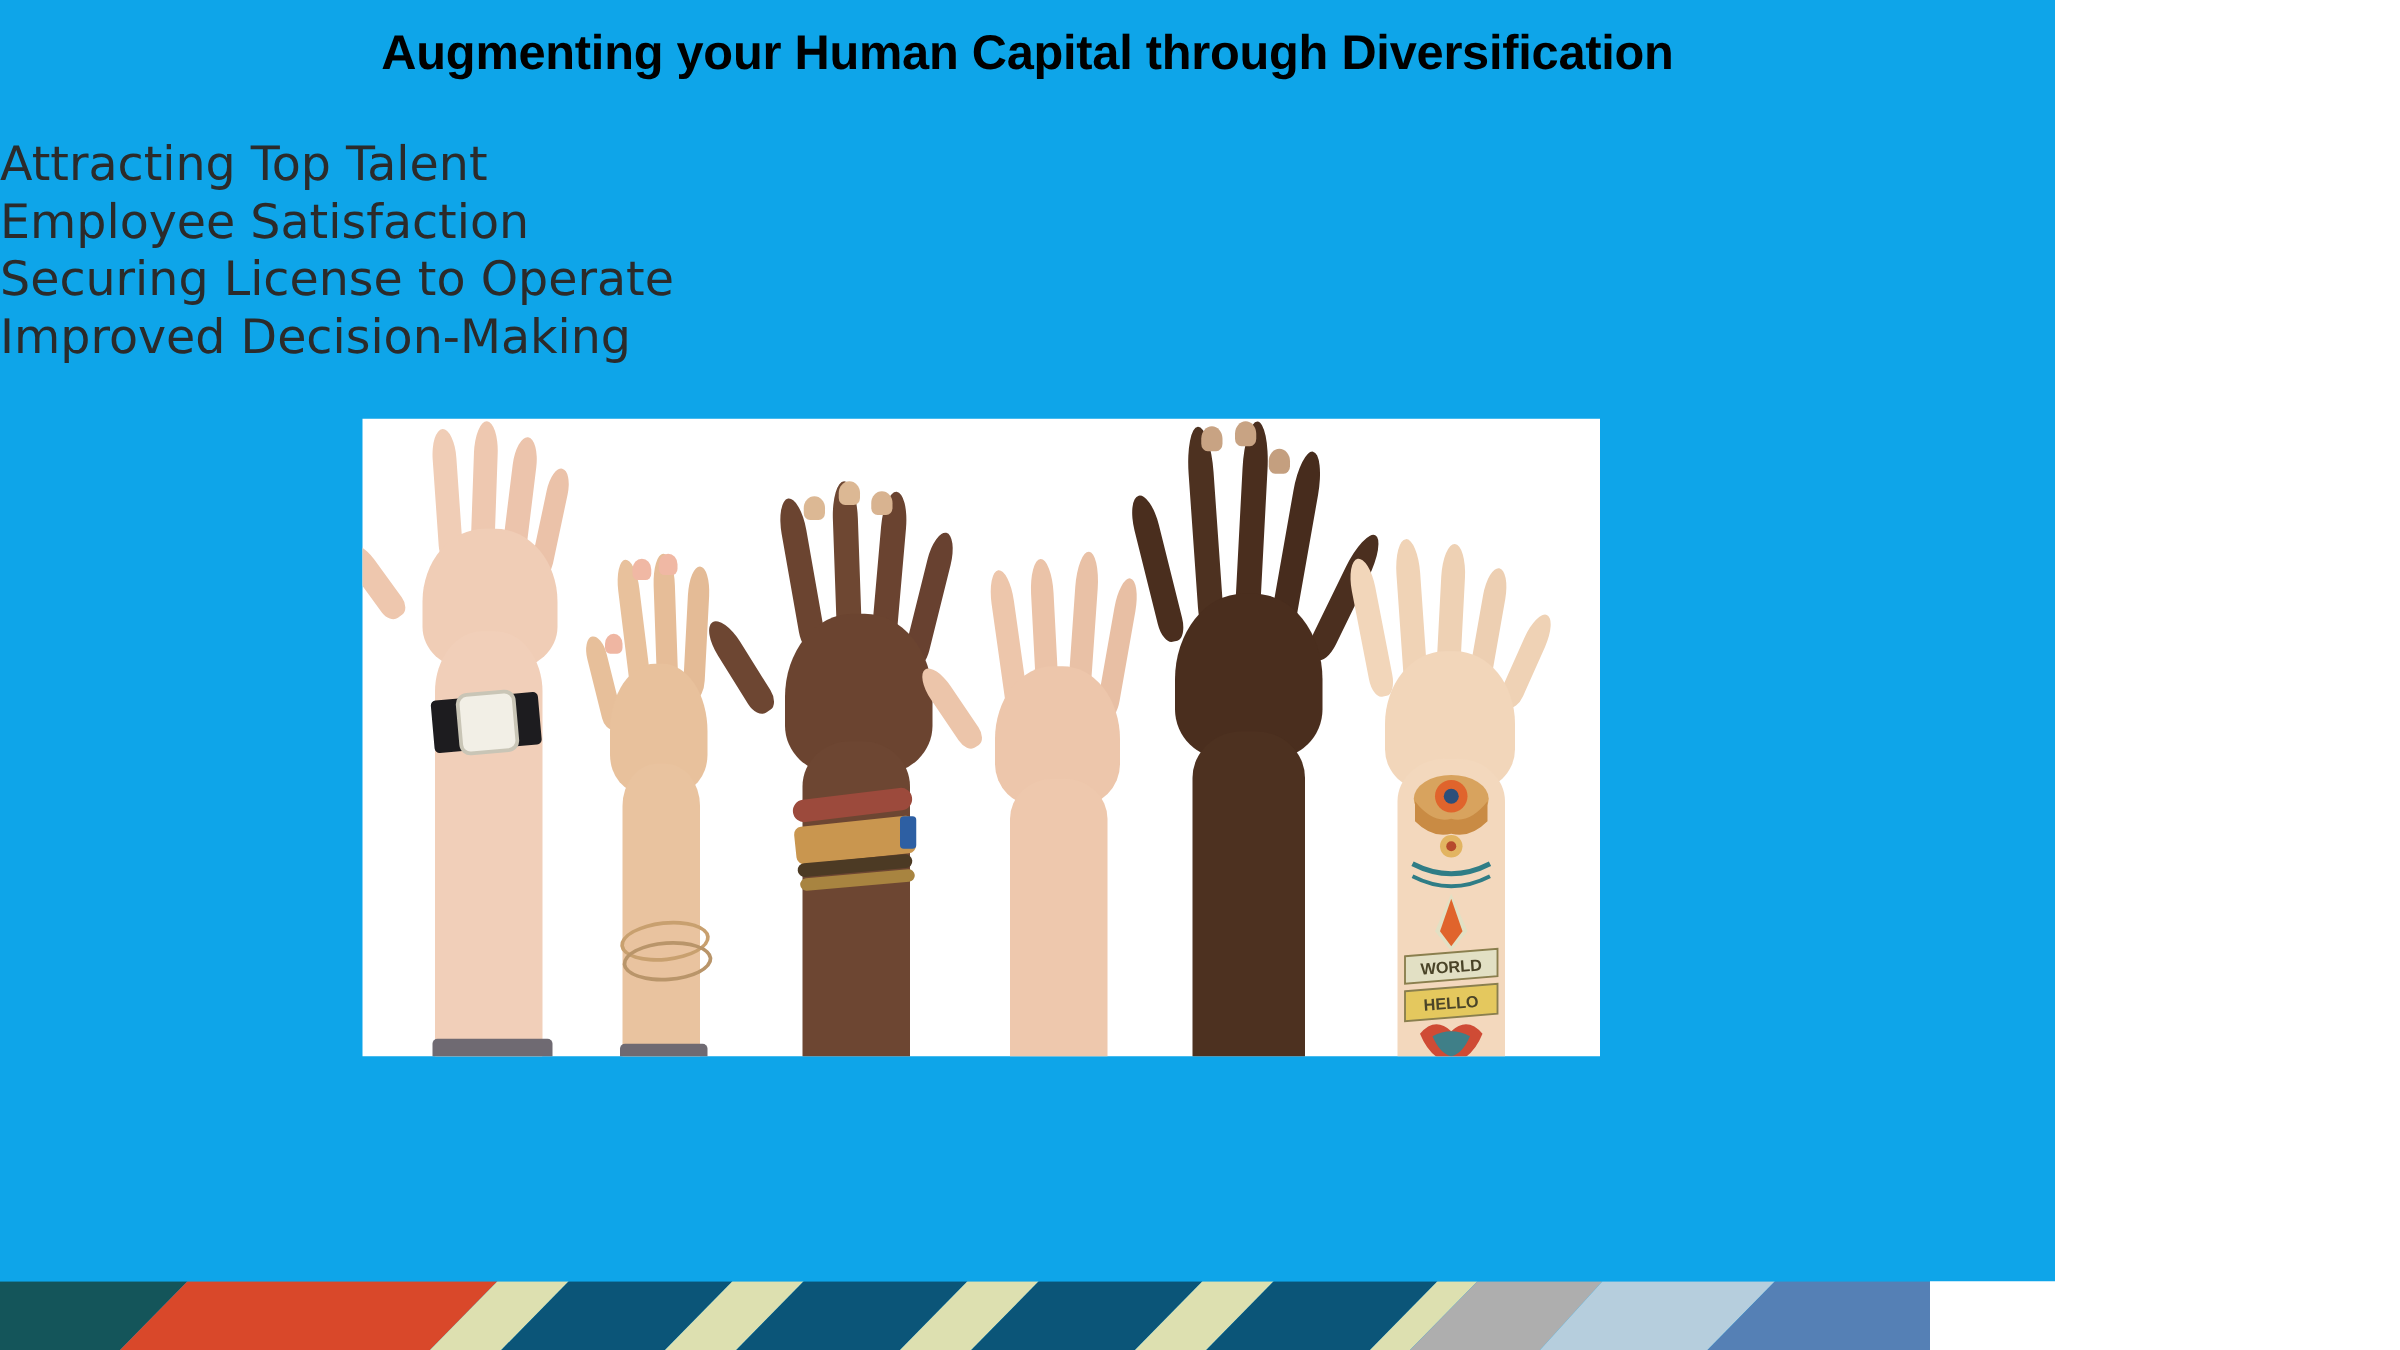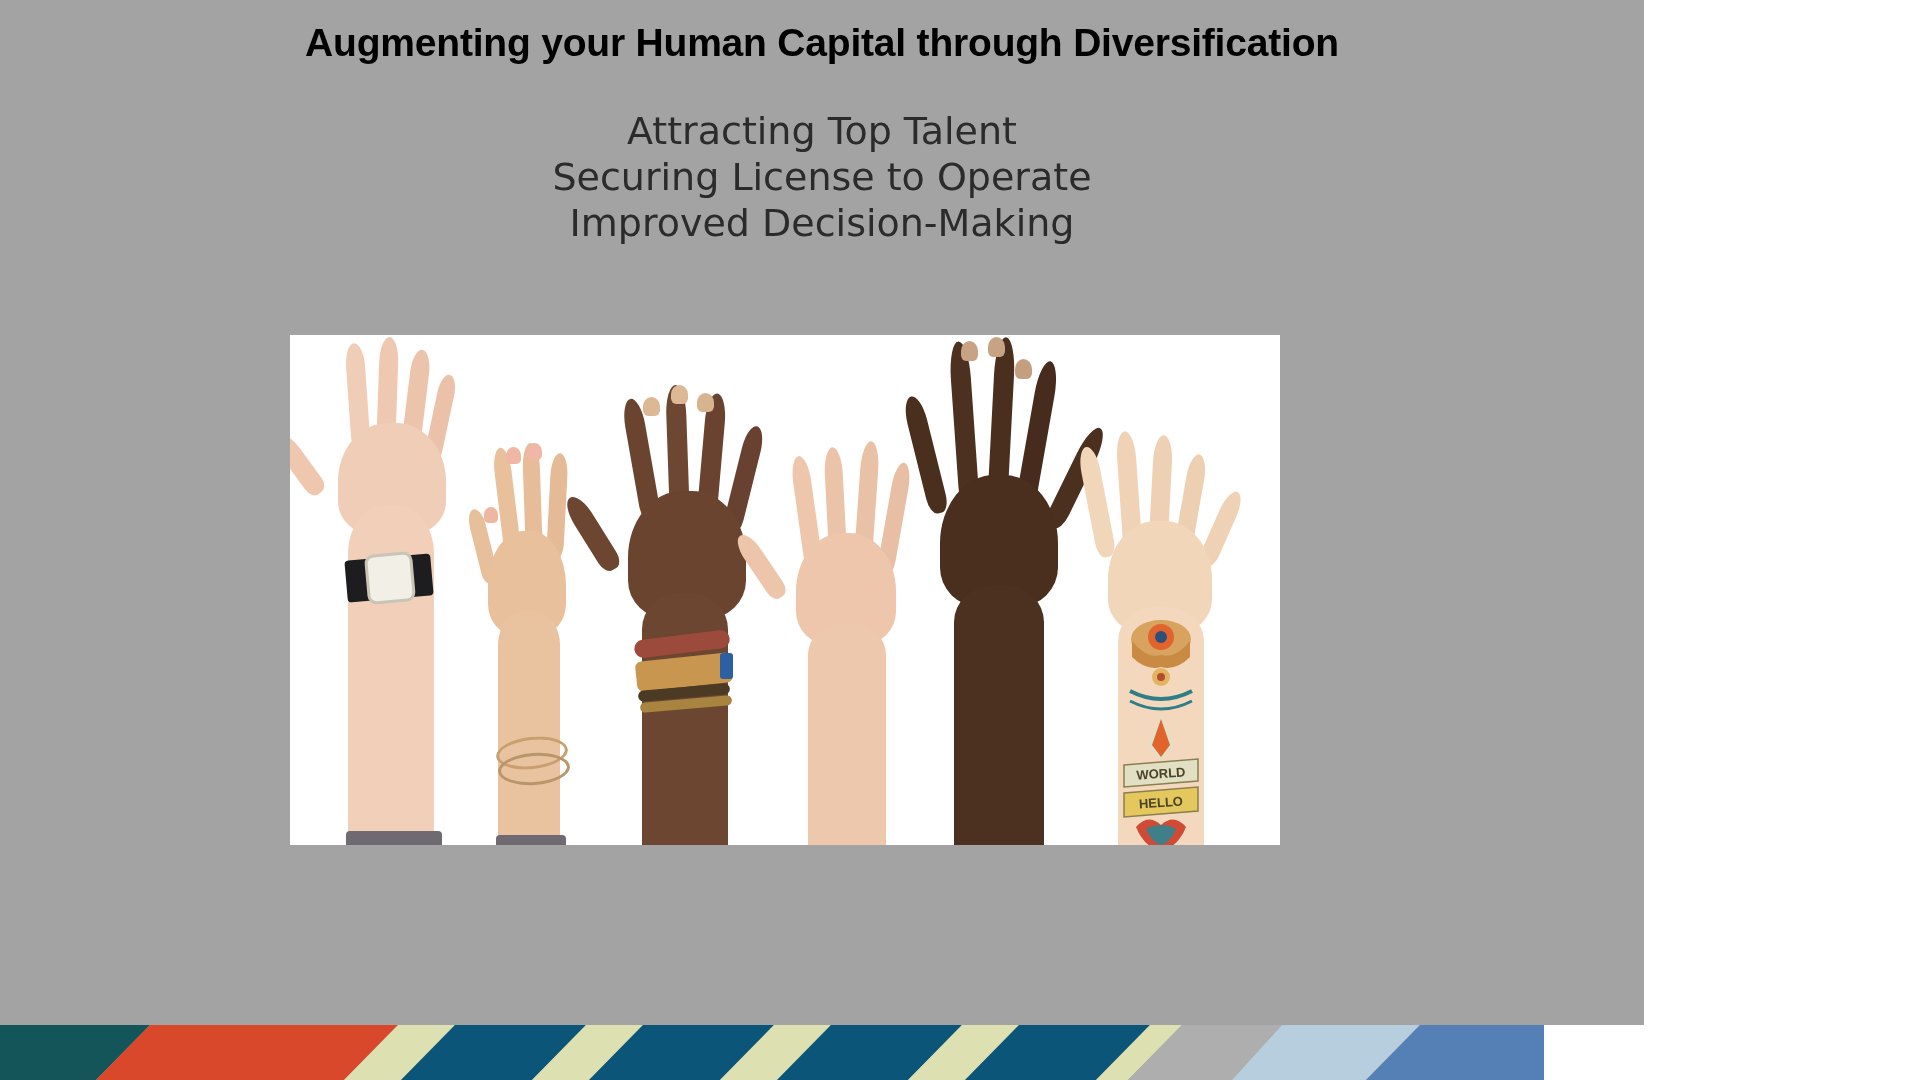--- a/index.html
+++ b/index.html
@@ -13,21 +13,21 @@
     height: 1080px;
     overflow: hidden;
     font-family: "Liberation Sans", sans-serif;
     position: relative;
   }
   .slide {
     position: absolute;
     left: 0; top: 0;
     width: 1920px;
     height: 1080px;
-    background: #a3a3a3;
+    background: #0ea5e9;
     overflow: hidden;
   }
 
   
   .title {
     position: absolute;
     left: 0;
     top: 20px;
     width: 1644px;
     text-align: center;
@@ -39,21 +39,20 @@
     line-height: 46px;
     white-space: nowrap;
   }
 
   
   .body-block {
     position: absolute;
     left: 0;
     top: 108px;
     width: 1644px;
-    text-align: center;
     font-family: "DejaVu Sans", sans-serif;
     font-weight: 300;
     font-size: 38px;
     line-height: 46px;
     color: #2b2b2b;
   }
   .body-line {
     display: block;
     white-space: nowrap;
     font-weight: normal;
@@ -148,20 +147,21 @@
 </style>
 </head>
 <body>
 
 <div class="slide">
 
   <div class="title">Augmenting your Human Capital through Diversification</div>
 
   <div class="body-block">
     <span class="body-line">Attracting Top Talent</span>
+    <span class="body-line">Employee Satisfaction</span>
     <span class="body-line">Securing License to Operate</span>
     <span class="body-line">Improved Decision-Making</span>
   </div>
 
   <div class="photo">
     <div class="photo-inner">
 
       <div>
 
         <div class="finger" style="left:62px;  top:8px;   width:19px; height:108px; background:#f0cdb6; transform:rotate(-4deg);"></div>

